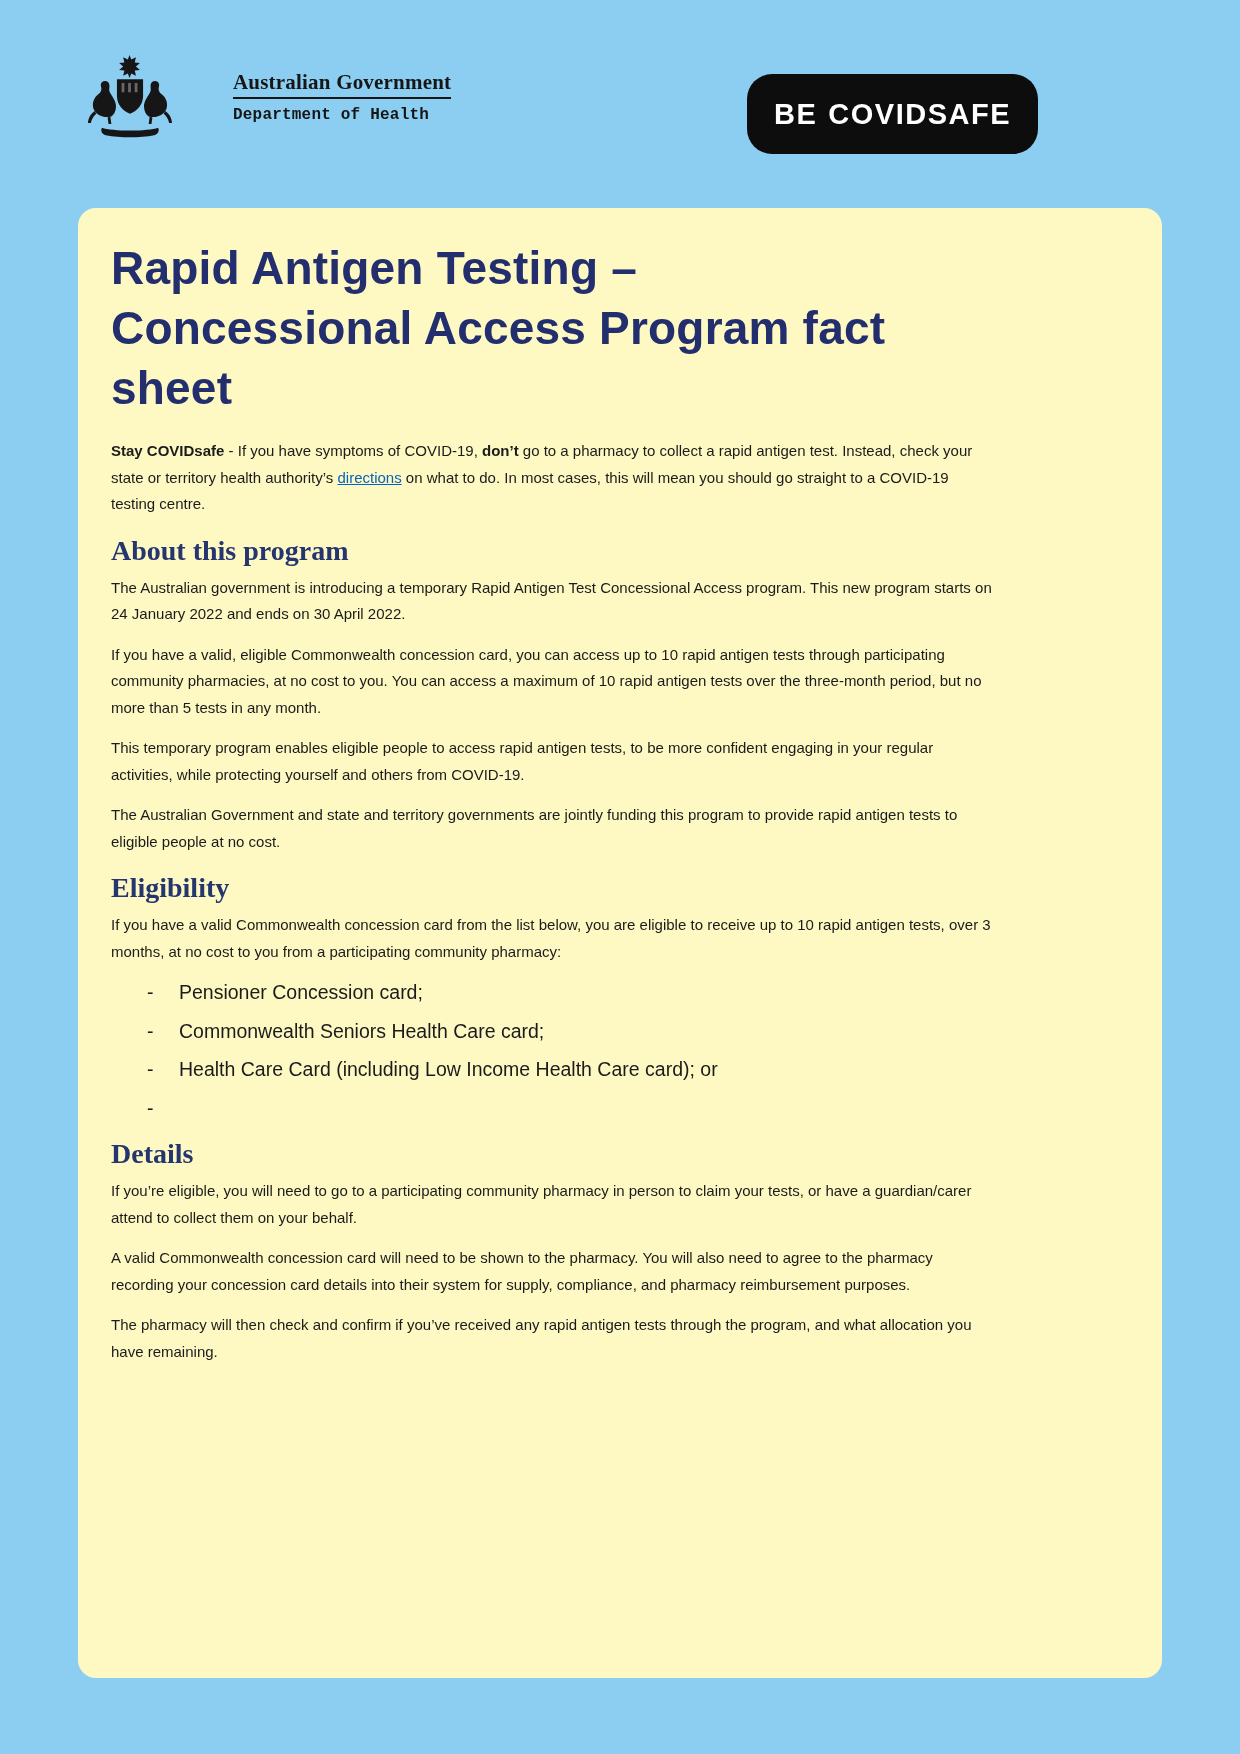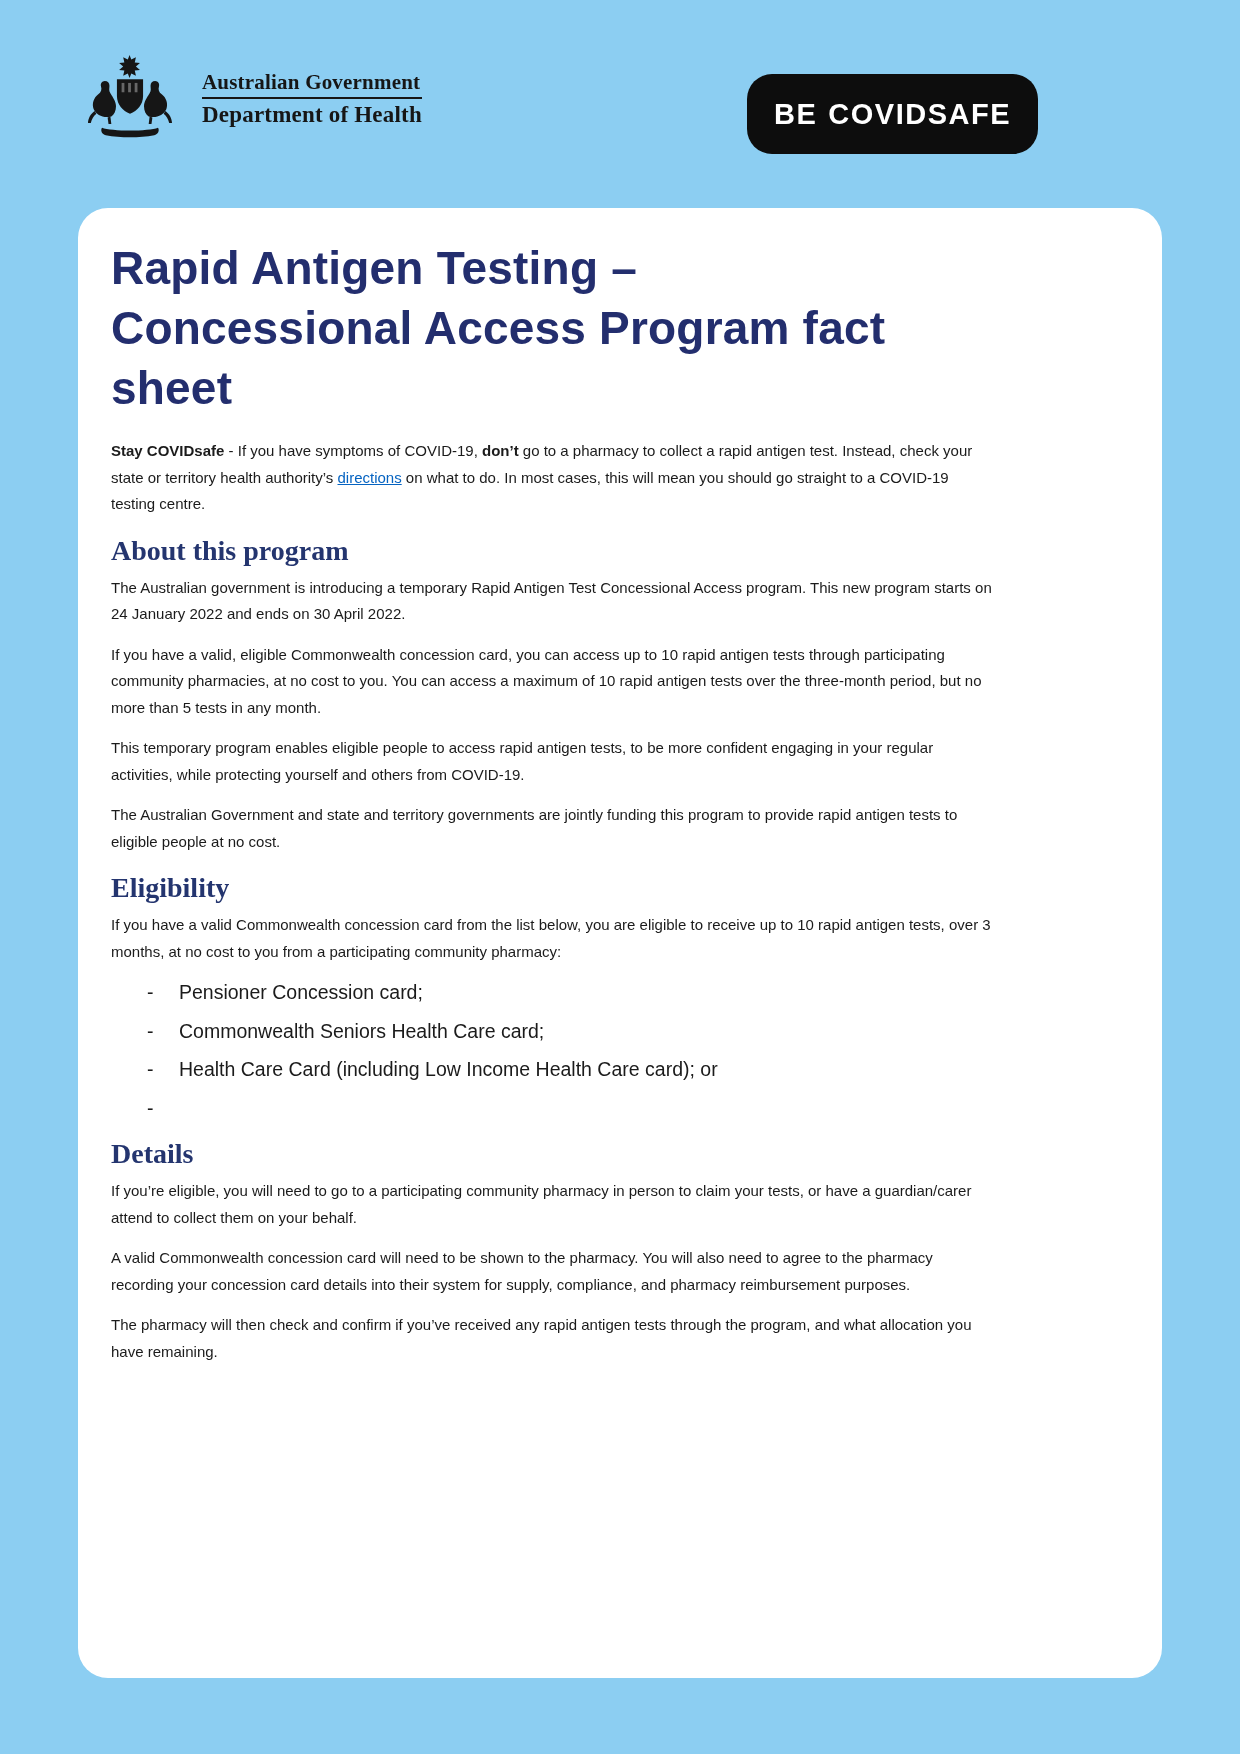--- a/index.html
+++ b/index.html
@@ -10,47 +10,47 @@
     font-family:"Liberation Sans", sans-serif;
     overflow:hidden;
   }
   
   .logo{
     position:absolute;left:74px;top:50px;
     display:flex;align-items:flex-start;gap:16px;
     color:#161616;
   }
   .emblem{display:block;width:112px;height:92px;}
-  .logo-text{padding-top:20px;width:max-content;}
+  .logo-text{padding-top:20px;width:max-content;margin-left:31px;}
   .logo-org{
     font-family:"Liberation Serif", serif;
     font-weight:bold;font-size:21px;line-height:24px;letter-spacing:.2px;
   }
   .logo-rule{height:2px;background:#161616;margin:3px 0 5px 0;width:100%;}
   .logo-dept{
-    font-family:Liberation Serif, serif;
-    font-weight:bold;font-size:23px;line-height:22px;letter-spacing:.2px;
+    font-family:Liberation Mono, monospace;
+    font-weight:bold;font-size:16px;line-height:22px;letter-spacing:.2px;
   }
   .badge{
     position:absolute;top:74px;right:202px;
     height:48px;border-radius:25px;
     background:#0d0d0d;color:#ffffff;
     display:flex;align-items:center;
     padding:16px 27px;
     font-size:29px;letter-spacing:1.5px;
     white-space:nowrap;
   }
   .badge .bold{font-weight:bold;}
   .badge .be{margin-right:11px;}
   .badge .reg{font-weight:700;}
   
   .card{
     position:absolute;left:78px;top:208px;
     width:1084px;height:1470px;
-    background:#ffffff;border-radius:30px;
+    background:#fef9c3;border-radius:18px;
     box-sizing:border-box;
     padding:30px 168px 0 33px;
   }
   h1{
     margin:0 0 20px 0;
     color:#232e6e;
     font-size:46px;line-height:60px;font-weight:bold;
     letter-spacing:.2px;
   }
   h1 .t-line{display:block;}

